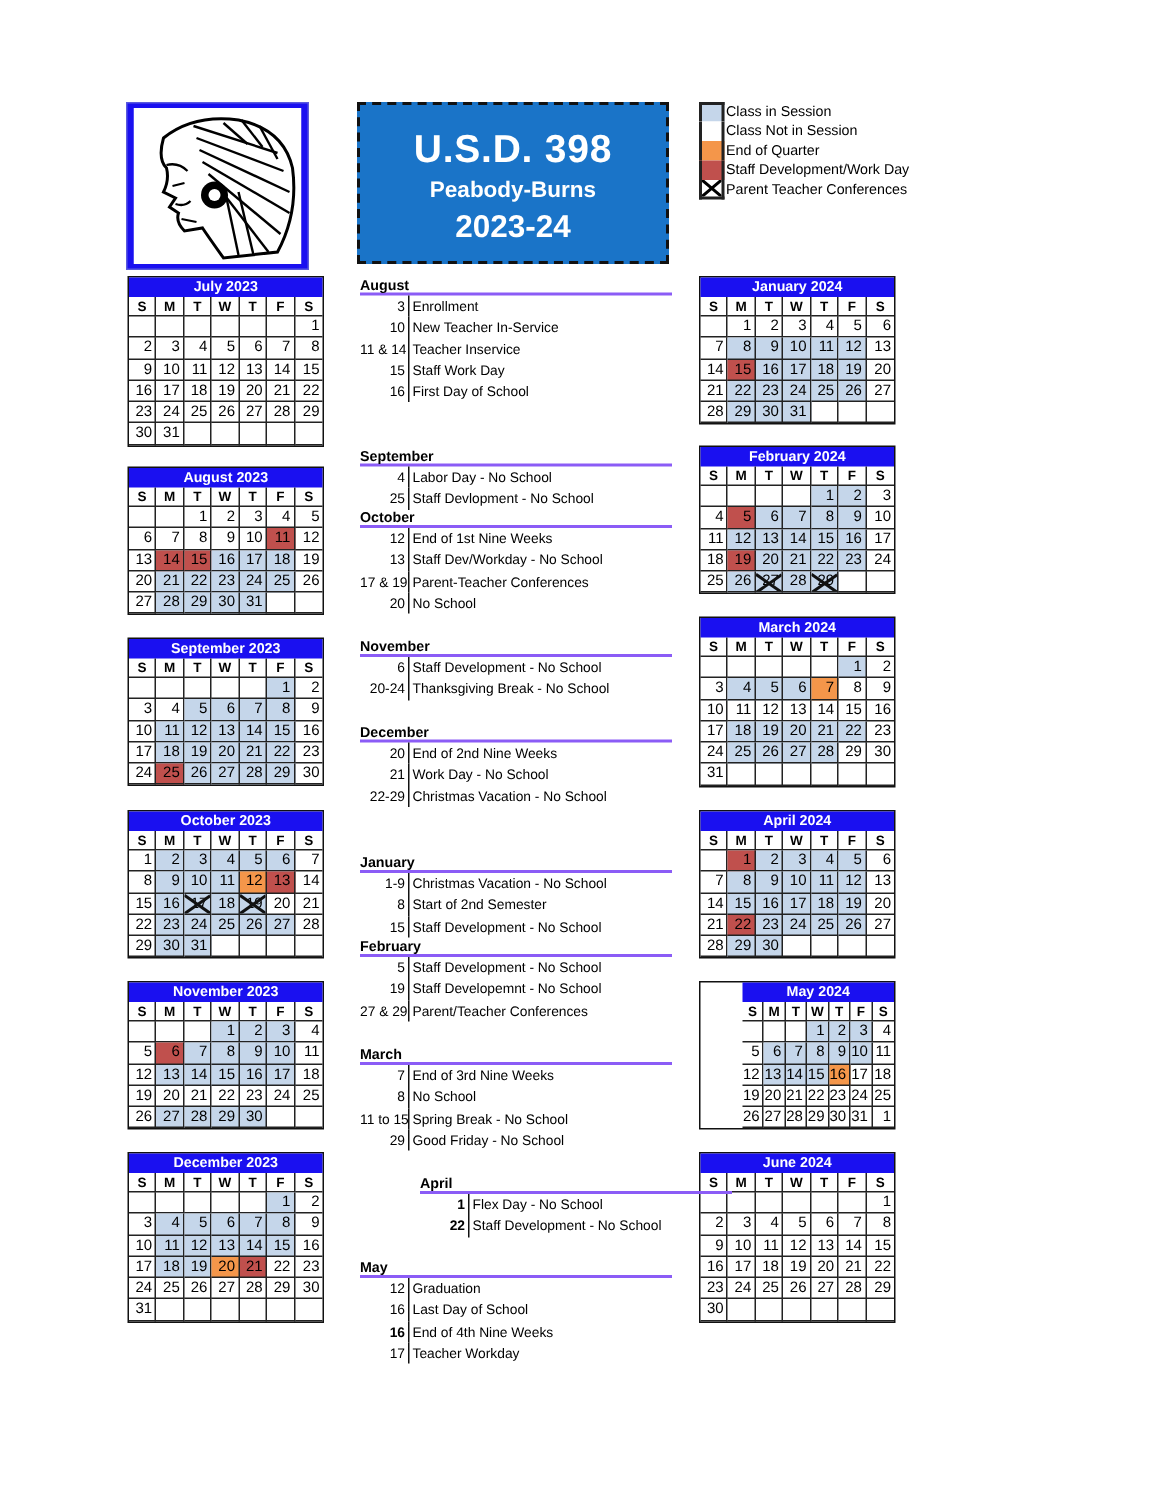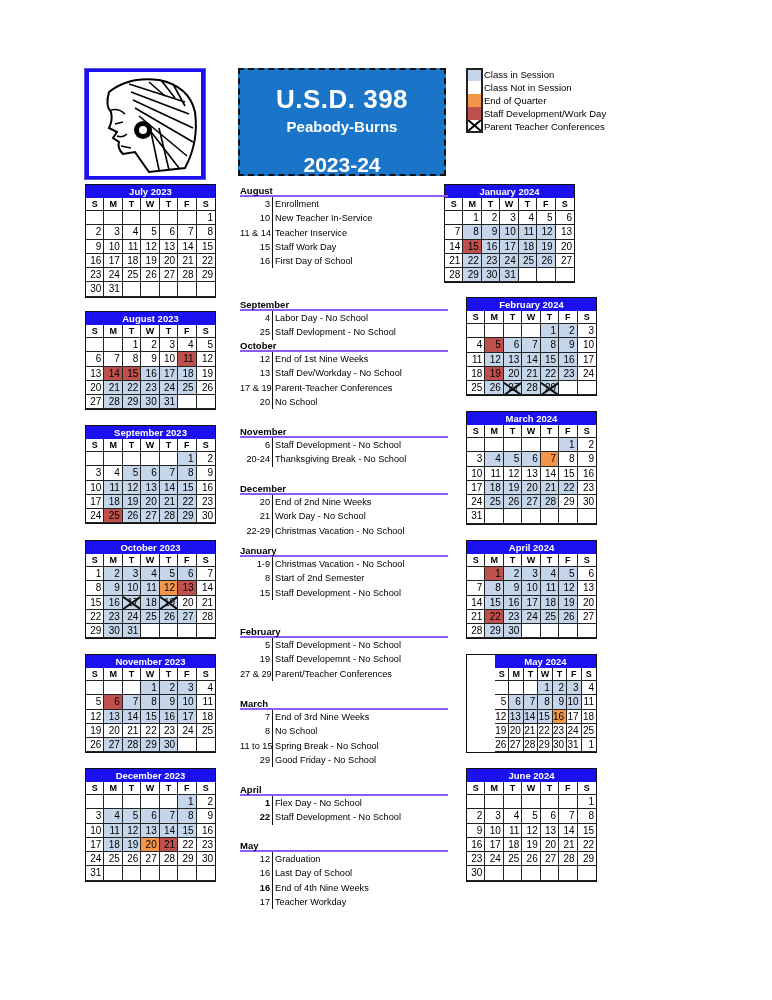--- a/index.html
+++ b/index.html
@@ -5,21 +5,21 @@
   * { box-sizing: border-box; margin: 0; padding: 0; }
   html, body { width: 772px; height: 1000px; background: #ffffff; overflow: hidden; }
   body { position: relative; font-family: "Liberation Sans", sans-serif; color: #000; }
 
   .logo { position: absolute; left: 84px; top: 68px; width: 122px; height: 112px; background: #1a10f0; border: 1px solid #5a5adf; }
   .logo svg { position: absolute; left: 4px; top: 3px; }
 
   .title-box { position: absolute; left: 238px; top: 68px; width: 208px; height: 108px; background: #1a74c8; border: 2px dashed #111; color: #fff; text-align: center; font-weight: bold; }
   .title-box .t1 { font-size: 26px; margin-top: 14px; letter-spacing: 0.5px; }
   .title-box .t2 { font-size: 15px; margin-top: 3px; }
-  .title-box .t3 { font-size: 21px; margin-top: 18px; }
+  .title-box .t3 { font-size: 21px; margin-top: 5px; }
 
   .legend { position: absolute; left: 466px; top: 68px; }
   .legend-item { display: flex; align-items: center; height: 13px; font-size: 9.5px; }
   .legend-swatch { width: 17px; height: 13px; border-left: 2px solid #222; border-right: 2px solid #222; margin-right: 1px; position: relative; }
   .legend-item:first-child .legend-swatch { border-top: 2px solid #222; }
   .legend-item:last-child .legend-swatch { border-bottom: 2px solid #222; }
 
   .cal { position: absolute; width: 131px; border: 1.5px solid #111; background: #fff; }
   .cal-head { background: #1a10f0; color: #fff; font-weight: bold; font-size: 9.5px; text-align: center; height: 13px; line-height: 13px; }
   .cal-grid { display: grid; grid-template-columns: repeat(7, 1fr); }
@@ -390,21 +390,21 @@
         <div class="cal-cell">30</div>
         <div class="cal-cell">31</div>
         <div class="cal-cell"></div>
         <div class="cal-cell"></div>
         <div class="cal-cell"></div>
         <div class="cal-cell"></div>
         <div class="cal-cell"></div>
         <div class="cal-cell"></div>
       </div>
     </div>
-    <div class="cal" style="left: 444px; top: 184px;">
+    <div class="cal" style="left: 466px; top: 184px;">
       <div class="cal-head">January 2024</div>
       <div class="cal-grid">
         <div class="cal-dow">S</div>
         <div class="cal-dow">M</div>
         <div class="cal-dow">T</div>
         <div class="cal-dow">W</div>
         <div class="cal-dow">T</div>
         <div class="cal-dow">F</div>
         <div class="cal-dow">S</div>
         <div class="cal-cell"></div>
@@ -767,21 +767,21 @@
       </div>
       <div class="ev-row">
         <span class="ev-date">21</span>
         <span class="ev-text">Work Day - No School</span>
       </div>
       <div class="ev-row">
         <span class="ev-date">22-29</span>
         <span class="ev-text">Christmas Vacation - No School</span>
       </div>
     </div>
-    <div class="events" style="top: 544px;">
+    <div class="events" style="top: 569px;">
       <div class="ev-month">January</div>
       <div class="ev-row">
         <span class="ev-date">1-9</span>
         <span class="ev-text">Christmas Vacation - No School</span>
       </div>
       <div class="ev-row">
         <span class="ev-date">8</span>
         <span class="ev-text">Start of 2nd Semester</span>
       </div>
       <div class="ev-row">
@@ -816,21 +816,21 @@
       </div>
       <div class="ev-row">
         <span class="ev-date">11 to 15</span>
         <span class="ev-text">Spring Break - No School</span>
       </div>
       <div class="ev-row">
         <span class="ev-date">29</span>
         <span class="ev-text">Good Friday - No School</span>
       </div>
     </div>
-    <div class="events" style="top: 783px;">
+    <div class="events" style="top: 783px; margin-left: 40px;">
       <div class="ev-month">April</div>
       <div class="ev-row">
         <span class="ev-date bold">1</span>
         <span class="ev-text">Flex Day - No School</span>
       </div>
       <div class="ev-row">
         <span class="ev-date bold">22</span>
         <span class="ev-text">Staff Development - No School</span>
       </div>
     </div>

